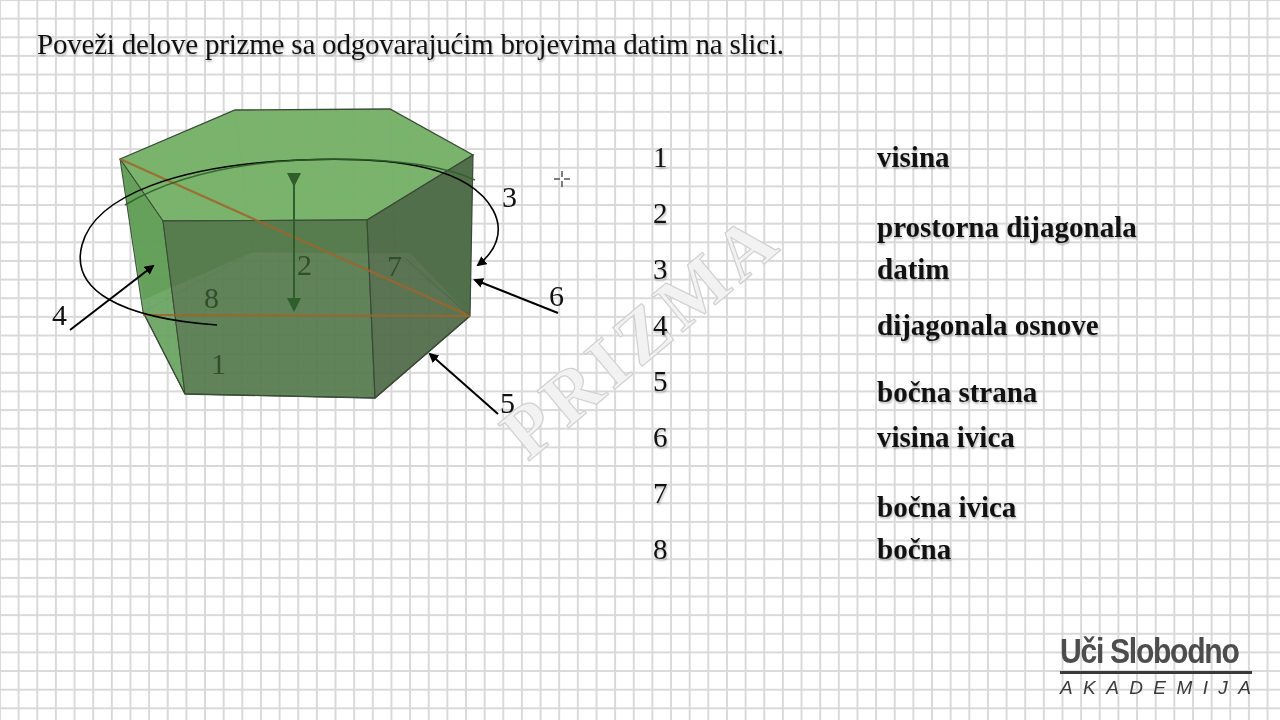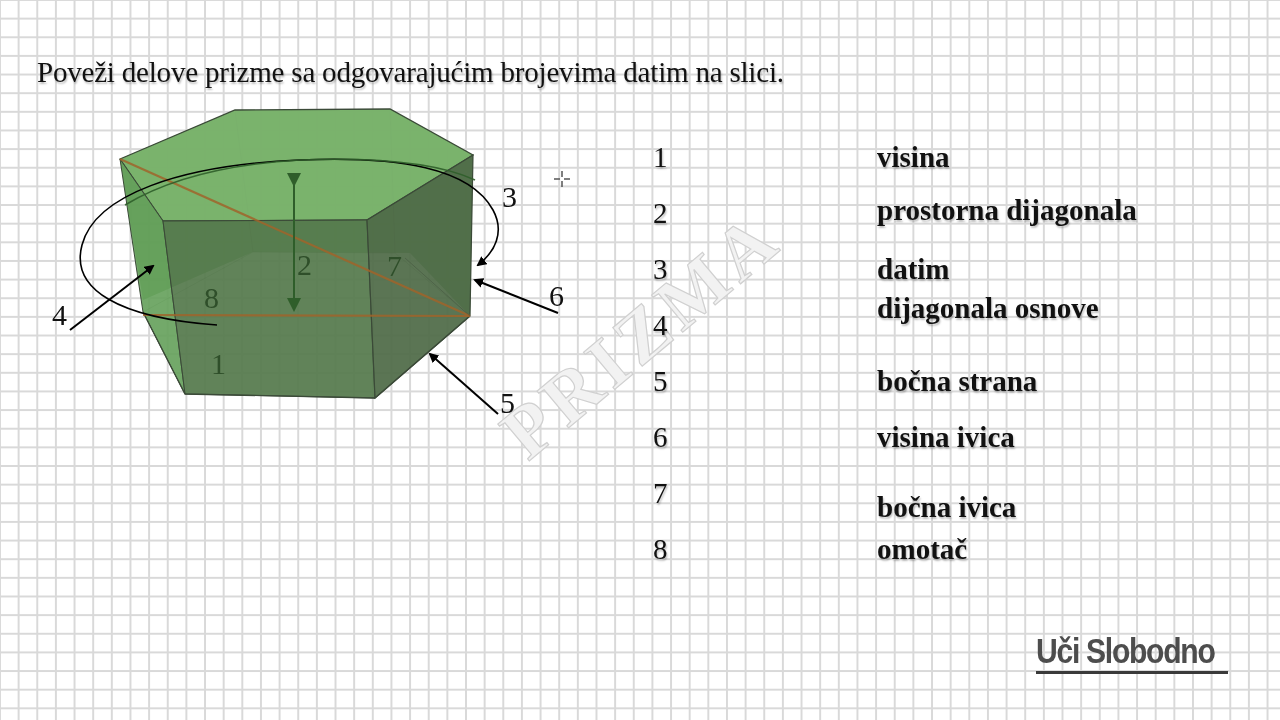--- a/index.html
+++ b/index.html
@@ -11,34 +11,34 @@
         linear-gradient(to bottom, #d9d9d9 0, #d9d9d9 2px, transparent 2px);
       background-size: 18.65px 18.65px;
       background-position: -1px -1px;
       font-family: "DejaVu Serif", "Liberation Serif", serif;
     }
     .title {
       position: absolute; left: 37px; top: 28px;
       font-family: "Liberation Serif", "DejaVu Serif", serif;
       font-size: 29px; color: #111;
       text-shadow: 1px 2px 2px rgba(0,0,0,0.25);
-      white-space: nowrap; letter-spacing: -0.2px; margin-top: 28px;
+      white-space: nowrap; letter-spacing: -0.2px;
     }
     .figure { position: absolute; left: 0; top: 0; width: 820px; height: 500px; }
     .list { position: absolute; left: 0; top: 0; }
     .row-num, .row-term {
       position: absolute;
       font-family: "Liberation Serif", "DejaVu Serif", serif;
       font-size: 29px; color: #111;
       text-shadow: 1px 2px 2px rgba(0,0,0,0.25);
       white-space: nowrap; line-height: 1;
     }
     .row-num { left: 653px; }
     .row-term { left: 877px; font-weight: bold; }
-    .logo { position: absolute; left: 1036px; top: 632px; width: 194px; text-align: right; }
+    .logo { position: absolute; left: 1060px; top: 632px; width: 194px; text-align: right; }
     .logo-main {
       display: block;
       font-family: "Liberation Sans", "DejaVu Sans", sans-serif;
       font-weight: bold; font-size: 35px; color: #4d4d4d;
       letter-spacing: -1.5px; line-height: 38px;
       transform: scaleX(0.86); transform-origin: left center;
       white-space: nowrap;
     }
     .logo-rule { height: 3px; background: #3a3a3a; margin-top: 1px; width: 192px; }
     .logo-sub {
@@ -117,37 +117,38 @@
   <line x1="9" y1="11" x2="9" y2="17" stroke="#555" stroke-width="1.5"></line>
   <line x1="1" y1="9" x2="7" y2="9" stroke="#555" stroke-width="1.5"></line>
   <line x1="11" y1="9" x2="17" y2="9" stroke="#555" stroke-width="1.5"></line>
 </svg>
 
 <div class="list">
   <div class="row-num" style="top:143px">1</div>
   <div class="row-term" style="top:143px">visina</div>
 
   <div class="row-num" style="top:199px">2</div>
-  <div class="row-term" style="top:196px">prostorna dijagonala</div>
+  <div class="row-term" style="top:213px">prostorna dijagonala</div>
 
   <div class="row-num" style="top:255px">3</div>
   <div class="row-term" style="top:255px">datim</div>
 
   <div class="row-num" style="top:311px">4</div>
-  <div class="row-term" style="top:294px">dijagonala osnove</div>
+  <div class="row-term" style="top:311px">dijagonala osnove</div>
 
   <div class="row-num" style="top:367px">5</div>
-  <div class="row-term" style="top:367px">bočna strana</div>
+  <div class="row-term" style="top:378px">bočna strana</div>
 
   <div class="row-num" style="top:423px">6</div>
   <div class="row-term" style="top:423px">visina ivica</div>
 
   <div class="row-num" style="top:479px">7</div>
   <div class="row-term" style="top:493px">bočna ivica</div>
 
   <div class="row-num" style="top:535px">8</div>
-  <div class="row-term" style="top:535px">omotač</div>
+  <div class="row-term" style="top:535px">bočna</div>
 </div>
 
 <div class="logo">
   <span class="logo-main">Uči Slobodno</span>
   <div class="logo-rule"></div>
+  <span class="logo-sub">AKADEMIJA</span>
 </div>
 
 </body></html>

